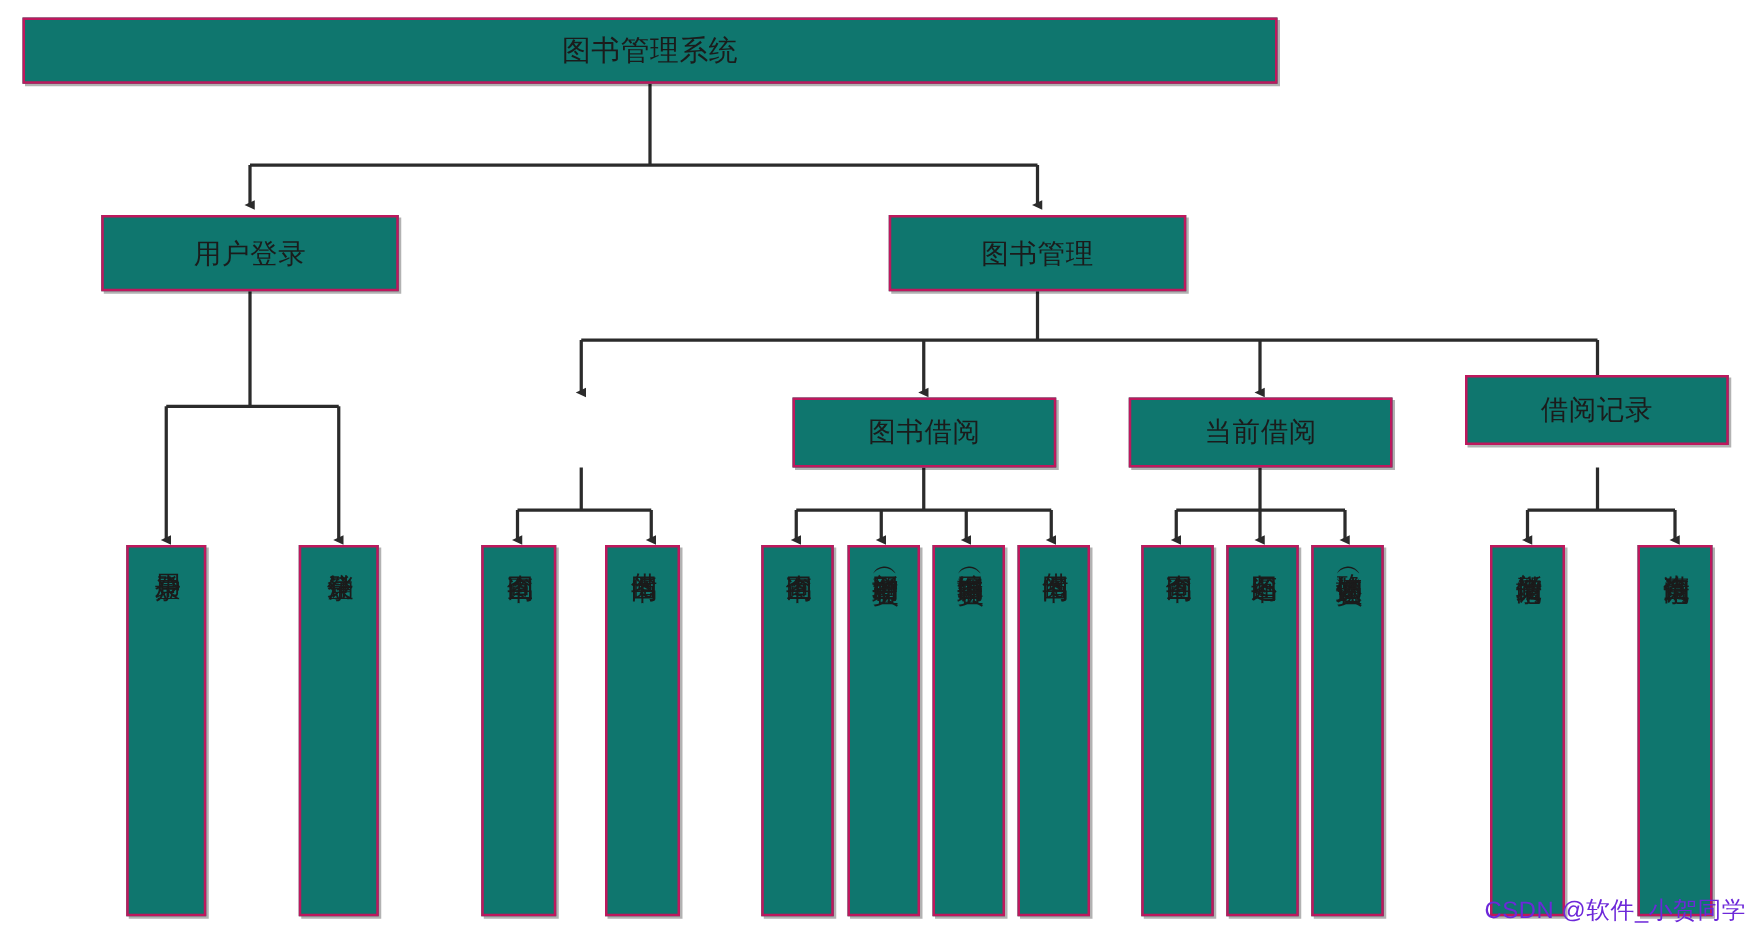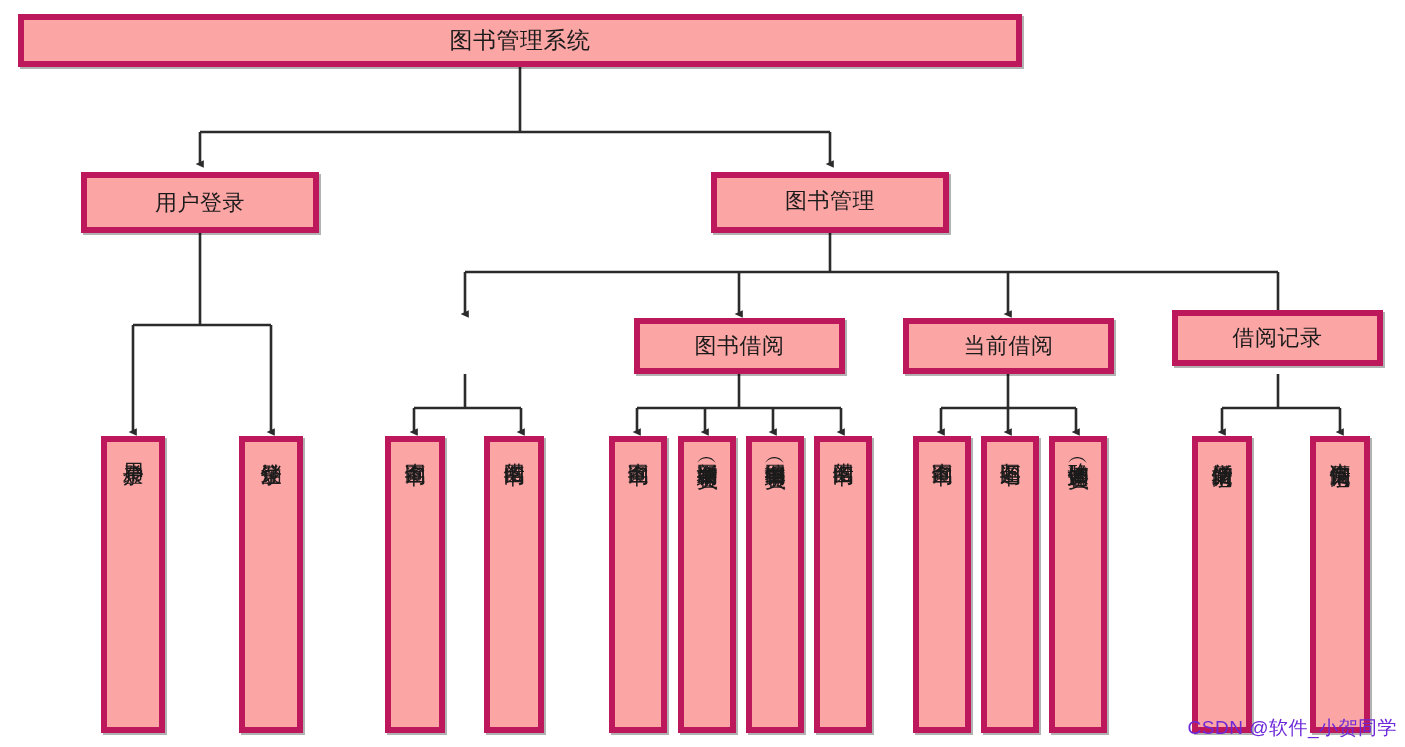--- a/index.html
+++ b/index.html
@@ -21,22 +21,22 @@
     position: absolute;
     left: 0;
     top: 0;
     width: 1405px;
     height: 747px;
     pointer-events: none;
   }
   .node {
     position: absolute;
     box-sizing: border-box;
-    background: #fca5a5;
-    border: 6px solid #be185d;
+    background: #0f766e;
+    border: 2px solid #be185d;
     display: flex;
     align-items: center;
     justify-content: center;
     color: #1b1b1b;
     box-shadow: 2px 2px 0 rgba(0,0,0,0.30);
   }
   .node .label {
     display: block;
     text-align: center;
     line-height: 1.18;
@@ -140,31 +140,31 @@
     </g>
   </svg>
 
   <div class="node root horiz" style="left:18px; top:14px; width:1004px; height:53px;">
     <span class="label">图书管理系统</span>
   </div>
 
   <div class="node horiz" style="left:81px; top:172px; width:238px; height:61px;">
     <span class="label">用户登录</span>
   </div>
-  <div class="node horiz" style="left:711px; top:172px; width:238px; height:61px;font-family:Liberation Mono, monospace;">
+  <div class="node horiz" style="left:711px; top:172px; width:238px; height:61px;">
     <span class="label">图书管理</span>
   </div>
 
   <div class="node horiz" style="left:634px; top:318px; width:211px; height:56px;">
     <span class="label">图书借阅</span>
   </div>
   <div class="node horiz" style="left:903px; top:318px; width:211px; height:56px;">
     <span class="label">当前借阅</span>
   </div>
-  <div class="node horiz" style="left:1172px; top:310px; width:211px; height:56px;">
+  <div class="node horiz" style="left:1172px; top:300px; width:211px; height:56px;">
     <span class="label">借阅记录</span>
   </div>
 
   <div class="node vert" style="left:101px; top:436px; width:64px; height:297px;">
     <span class="label">用户登录</span>
   </div>
   <div class="node vert" style="left:239px; top:436px; width:64px; height:297px;">
     <span class="label">注销登录</span>
   </div>
 

